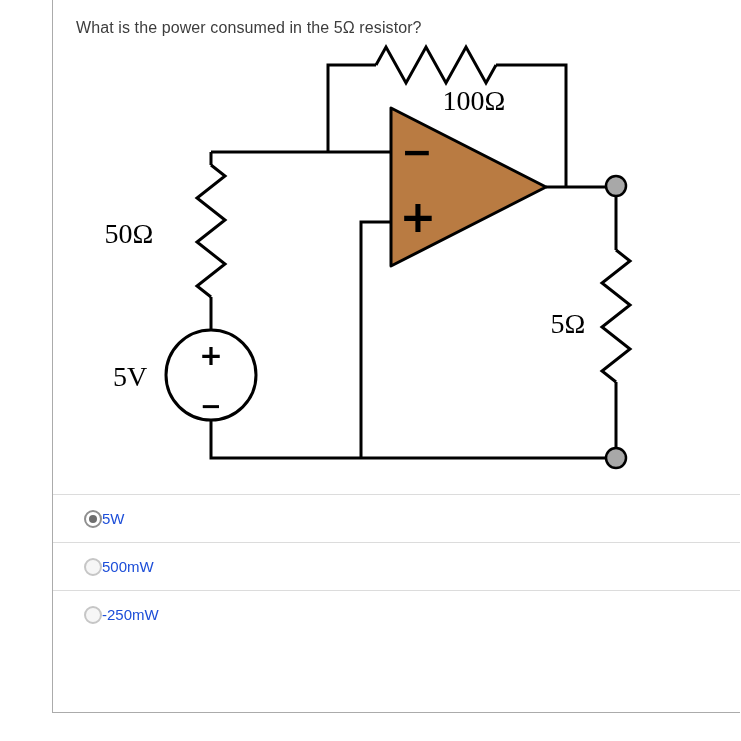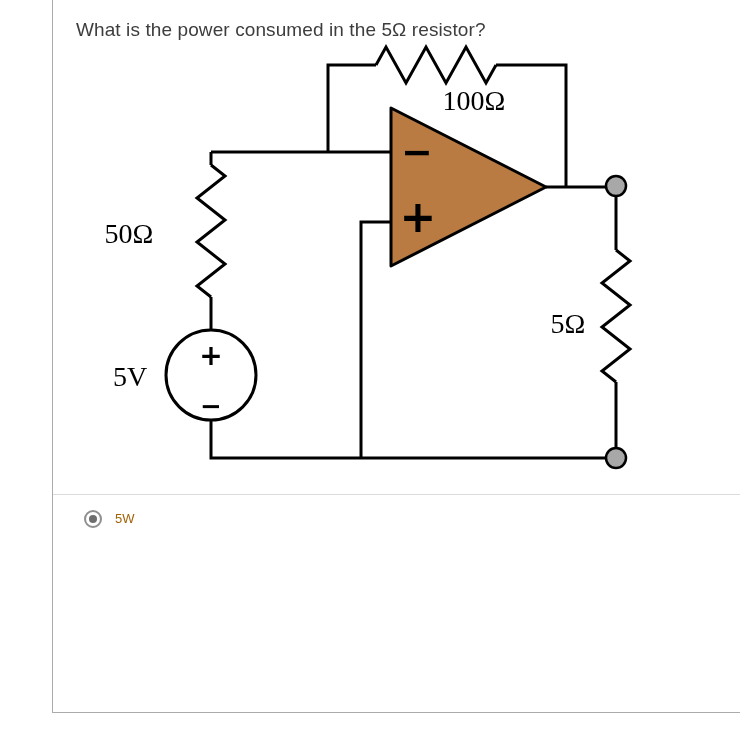--- a/index.html
+++ b/index.html
@@ -19,21 +19,21 @@
     height: 713px;
     background: #ffffff;
     border-left: 1px solid #ababab;
     border-bottom: 1px solid #ababab;
     box-sizing: border-box;
   }
   .question-title {
     position: absolute;
     left: 23px;
     top: 19px;
-    font-size: 19px;
+    font-size: 16px;
     color: #3d3d3d;
     letter-spacing: 0.1px;
   }
   .circuit-svg {
     position: absolute;
     left: 0;
     top: 40px;
     width: 688px;
     height: 445px;
   }
@@ -79,23 +79,22 @@
     background: #ffffff;
   }
   .radio.selected::after {
     content: "";
     width: 8px;
     height: 8px;
     border-radius: 50%;
     background: #6e6e6e;
   }
   .option-label {
-    margin-left: 13px;
-    font-size: 13px;
-    color: #a16207;
+    font-size: 15px;
+    color: #1d4ed8;
   }
 </style>
 </head>
 <body>
 
 <div class="card">
 
   <div class="question-title">What is the power consumed in the 5Ω resistor?</div>
 
   <svg class="circuit-svg" viewBox="52 40 688 445" xmlns="http://www.w3.org/2000/svg">
@@ -137,16 +136,24 @@
   </svg>
 
   <div class="options-block">
 
     <div class="option-row">
       <span class="radio selected"></span>
       <span class="option-label">5W</span>
     </div>
 
 
+    <div class="option-row">
+      <span class="radio"></span>
+      <span class="option-label">500mW</span>
+    </div>
 
+    <div class="option-row">
+      <span class="radio"></span>
+      <span class="option-label">-250mW</span>
+    </div>
 
   </div>
 </div>
 
 </body></html>

